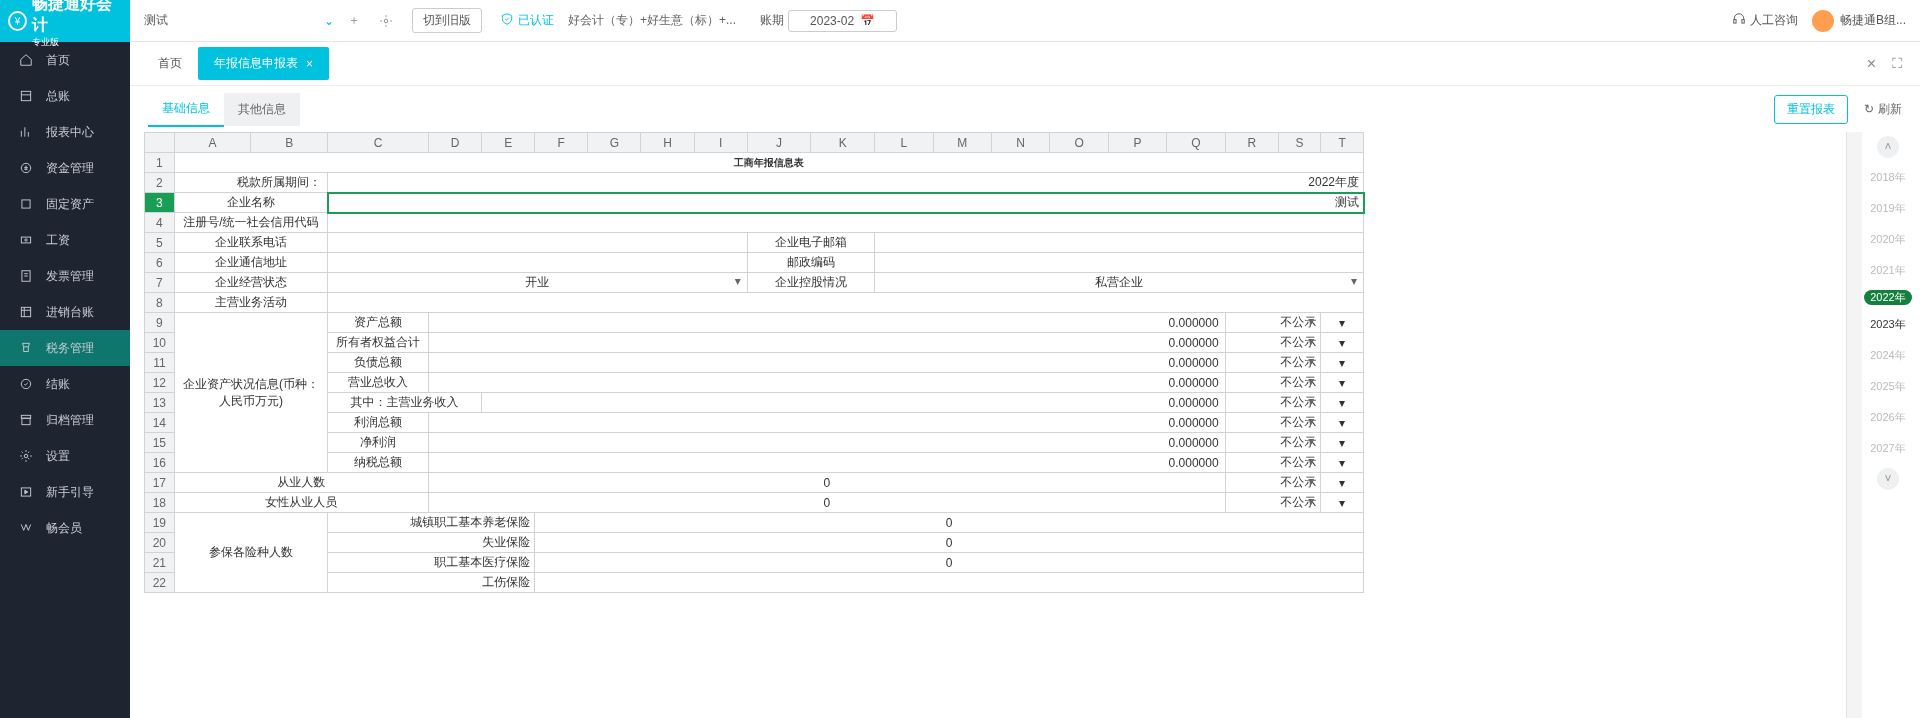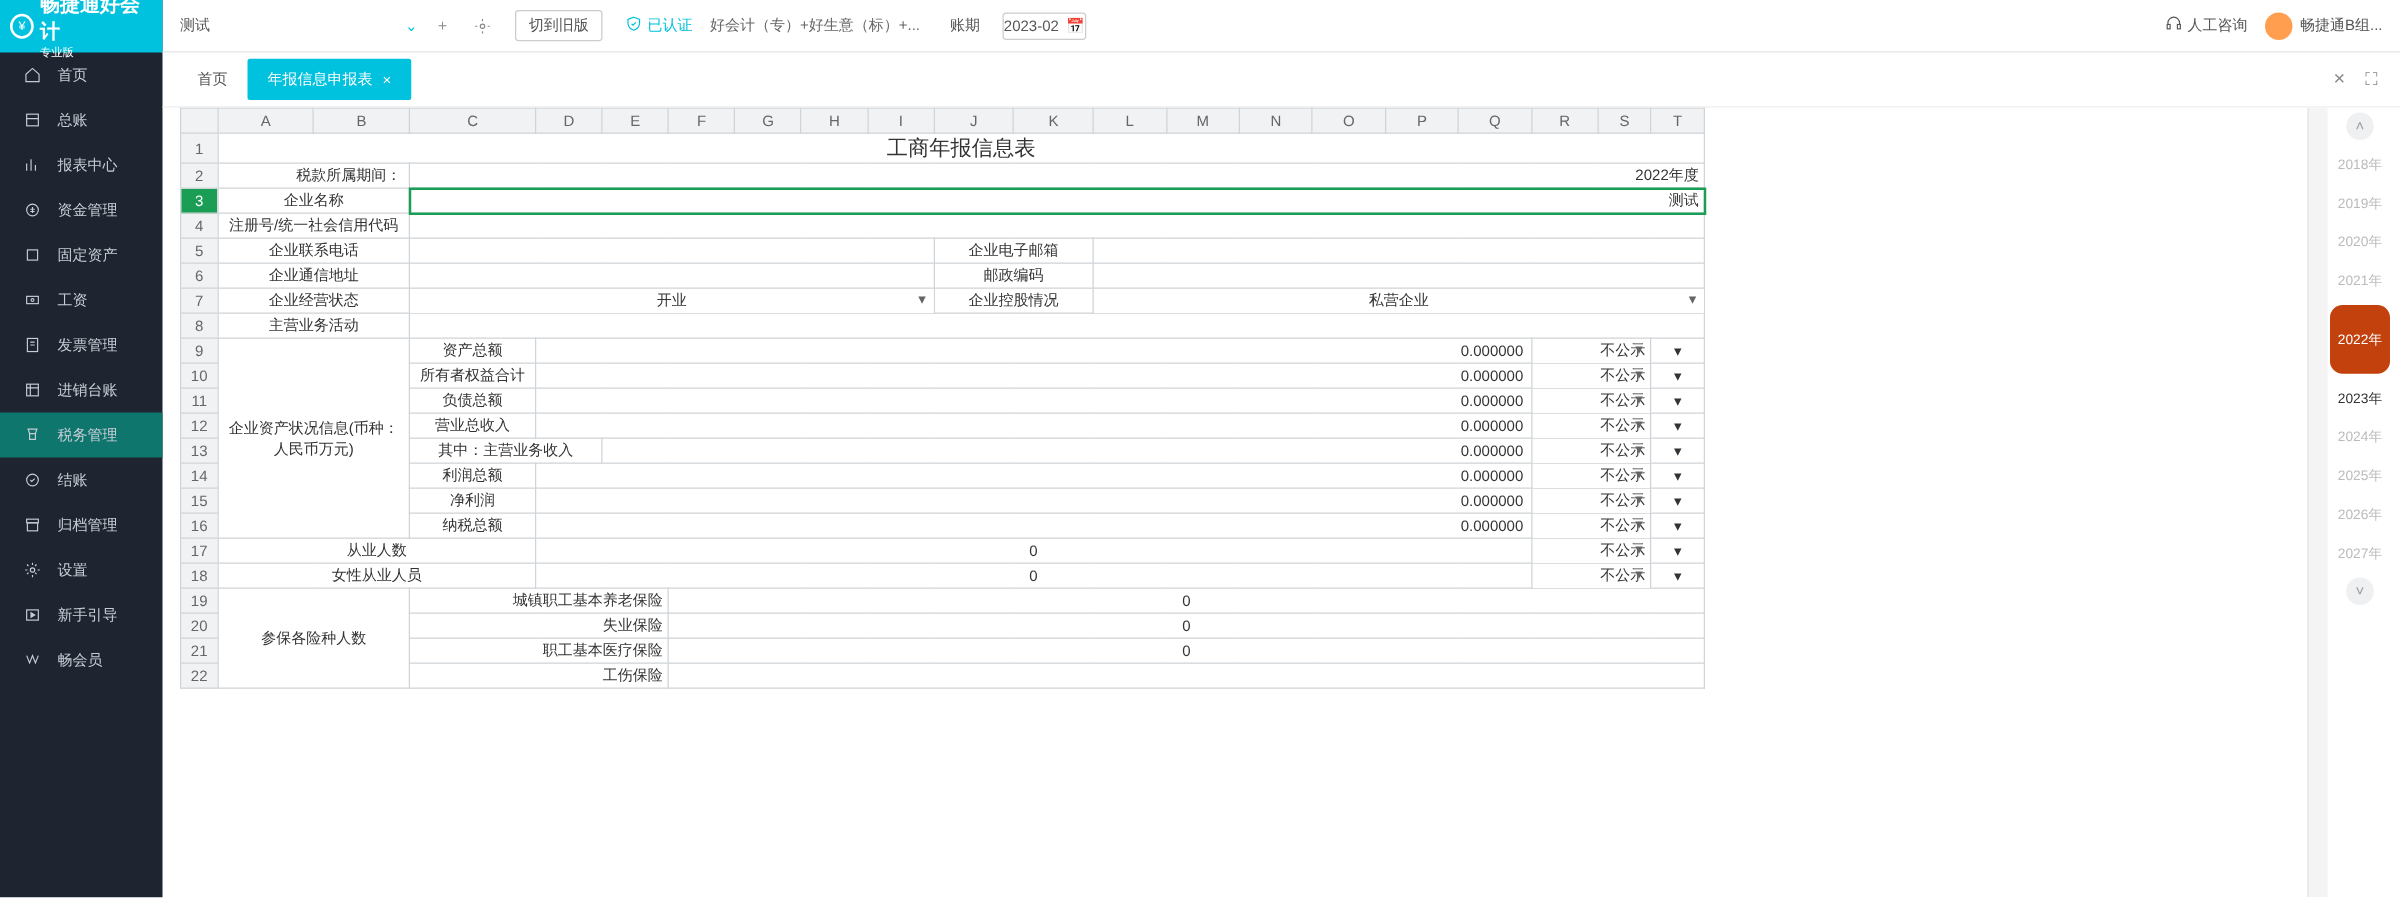--- a/index.html
+++ b/index.html
@@ -17,21 +17,21 @@
 .main{flex:1;display:flex;flex-direction:column;min-width:0}
 .topbar{height:42px;border-bottom:1px solid #e5e5e5;display:flex;align-items:center;padding:0 14px}
 .company-sel{width:190px;height:26px;border:none;color:#555;display:flex;align-items:center;justify-content:space-between;cursor:pointer}
 .company-sel .chev{color:#00c1de}
 .tb-icon{width:24px;height:24px;display:flex;align-items:center;justify-content:center;color:#888;cursor:pointer;margin-left:8px}
 .old-btn{border:1px solid #ccc;border-radius:3px;padding:3px 10px;margin-left:14px;cursor:pointer;color:#555}
 .verified{color:#00c1de;margin-left:18px;display:flex;align-items:center}
 .verified .shield{margin-right:4px}
 .plan{color:#666;margin-left:14px}
 .period-lbl{margin-left:24px;color:#555}
-.period-val{border:1px solid #ccc;border-radius:3px;padding:3px 0;margin-left:18px;color:#555;display:flex;align-items:center;cursor:pointer}
+.period-val{border:1px solid #ccc;border-radius:3px;padding:3px 21px;margin-left:4px;color:#555;display:flex;align-items:center;cursor:pointer}
 .spacer{flex:1}
 .support{color:#555;display:flex;align-items:flex-end;cursor:pointer}
 .support .ic{margin-right:4px}
 .avatar{width:22px;height:22px;border-radius:50%;background:#ff9e4f;margin-left:14px}
 .user{margin-left:6px;color:#555}
 .tabs{height:44px;display:flex;align-items:center;padding:0 12px;border-bottom:1px solid #eee}
 .tab{padding:8px 16px;color:#555;cursor:pointer}
 .tab.active{background:#00c1de;color:#fff;border-radius:2px;display:flex;align-items:center}
 .tab.active .x{margin-left:8px}
 .tabs .close-all{margin-left:auto;font-size:16px;color:#888;cursor:pointer;padding:4px 10px}
@@ -44,34 +44,34 @@
 .reset-btn{border:1px solid #00c1de;color:#00c1de;border-radius:3px;padding:5px 12px;cursor:pointer}
 .refresh-btn{color:#666;margin-left:16px;cursor:pointer;display:flex;align-items:center}
 .refresh-btn .ic{margin-right:4px}
 .sheet-wrap{flex:1;display:flex;overflow:hidden;padding:0 6px 0 14px}
 .sheet{flex:1;overflow:auto}
 table{border-collapse:collapse;width:1220px}
 th,td{border:1px solid #d0d4d8;height:20px;padding:0 4px;font-size:12px;color:#333;background:#fff;text-align:center;white-space:nowrap}
 th{background:#f0f2f4;color:#666;font-weight:normal}
 .corner{background:#f0f2f4;width:28px}
 .rh{background:#f0f2f4;color:#666;text-align:center;width:28px}
-.title-cell{font-size:17px;font-weight:normal}
+.title-cell{font-size:10px;font-weight:bold}
 .lbl{background:#fff}
 .val{text-align:right;padding-right:6px}
 .val-l{text-align:right;padding-left:6px}
 .sel{text-align:right;padding-left:26px;position:relative}
 .sel::after{content:"▾";position:absolute;right:6px;color:#666}
 .dd{position:relative}
 .dd::after{content:"▾";position:absolute;right:6px;color:#666}
 .active-cell{outline:2px solid #1a9e55;outline-offset:-1px}
 .rh.active{background:#1a9e55;color:#fff}
 .year-rail{width:52px;display:flex;flex-direction:column;align-items:center;padding-top:4px;gap:8px}
 .rail-btn{width:22px;height:22px;border-radius:50%;background:#eef0f2;color:#999;display:flex;align-items:center;justify-content:center;cursor:pointer}
 .year{font-size:11px;color:#bbb;cursor:pointer;padding:4px 0}
-.year.sel-y{background:#c2410c;color:#fff;border-radius:10px;padding:20px 6px}
+.year.sel-y{background:#15803d;color:#fff;border-radius:10px;padding:0 6px}
 .year.dark{color:#333}
 .vscroll{width:16px;background:#f4f4f4;border-left:1px solid #e3e3e3}
 svg{width:14px;height:14px;stroke:currentColor;fill:none;stroke-width:1.6}
 </style>
 </head>
 <body>
 
 <div class="app">
   <aside class="sidebar">
     <div class="logo">
@@ -249,20 +249,30 @@
     <div class="tabs">
       <span class="tab">首页</span>
       <span class="tab active">
           <span>年报信息申报表</span>
           <span class="x">×</span>
         </span>
       <span class="close-all">×</span>
       <span class="full">⛶</span>
     </div>
 
+    <div class="subhead">
+      <span class="subtab active">基础信息</span>
+      <span class="subtab gray">其他信息</span>
+      <span class="spacer"></span>
+      <span class="reset-btn">重置报表</span>
+      <span class="refresh-btn">
+          <span class="ic">↻</span>
+          <span>刷新</span>
+        </span>
+    </div>
 
     <div class="sheet-wrap">
       <div class="sheet">
         <table>
           <tbody>
               <tr>
             <th class="corner"></th>
             <th style="width:60px">A</th>
             <th style="width:60px">B</th>
             <th style="width:95px">C</th>

